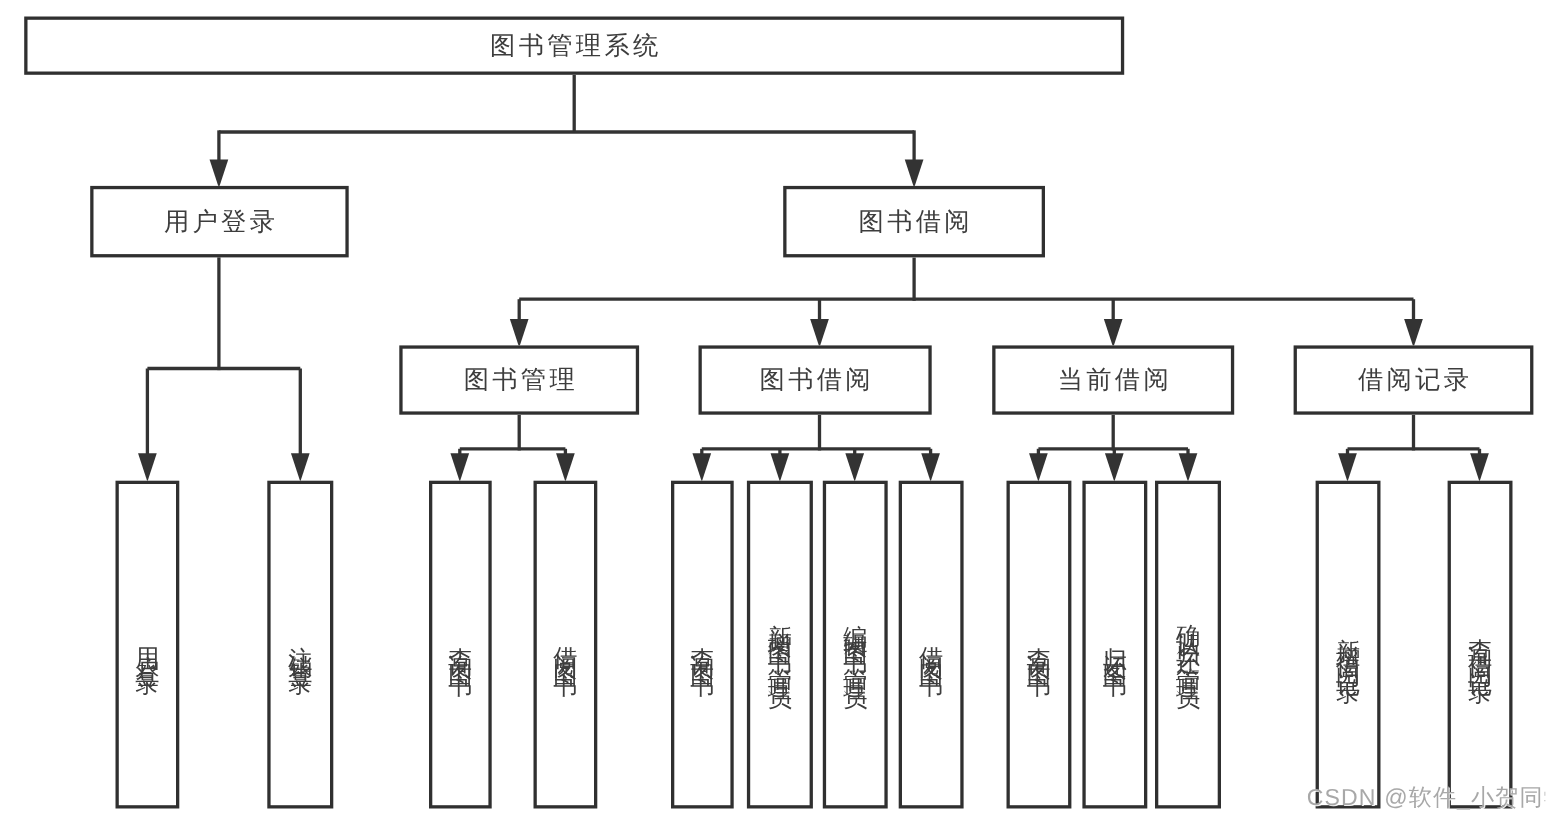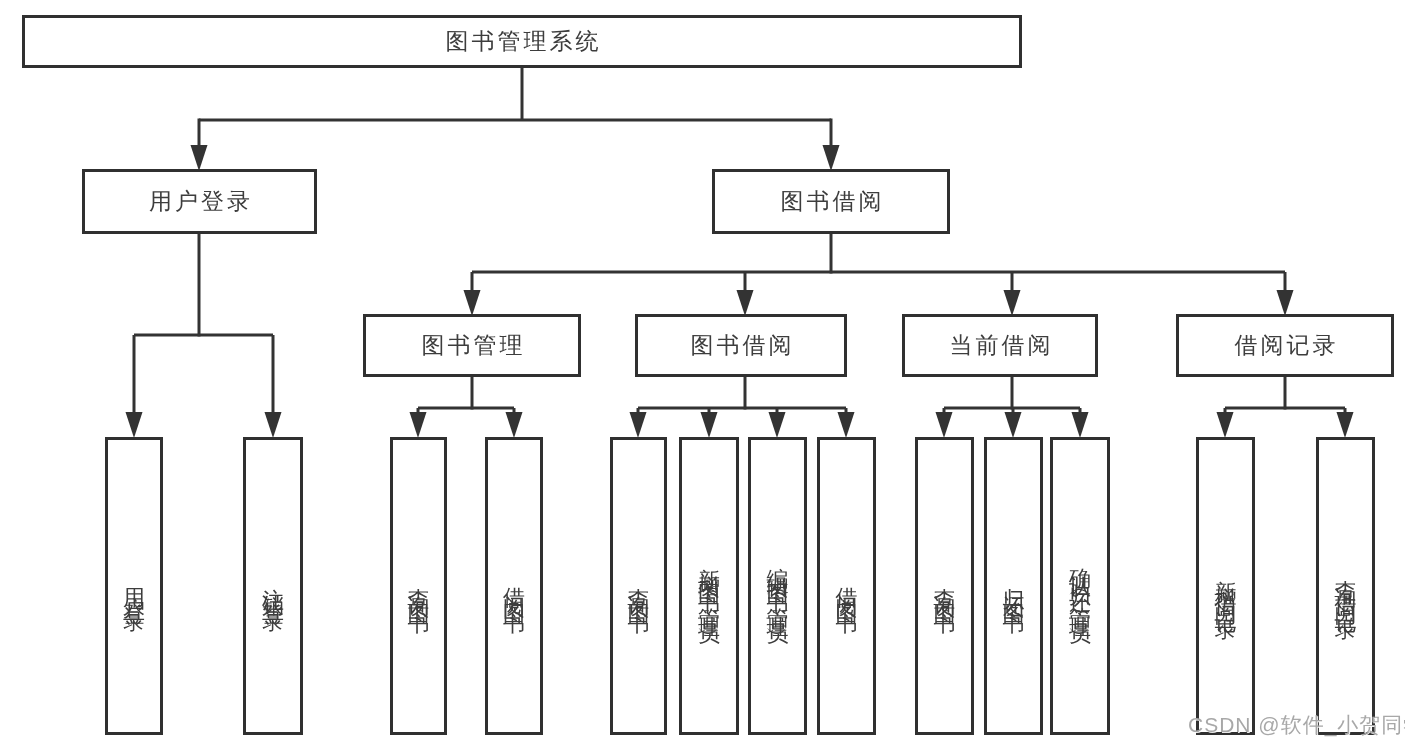--- a/index.html
+++ b/index.html
@@ -144,21 +144,21 @@
   <div class="node" style="left:712px; top:169px; width:238px; height:65px;">
     <span class="h-label">图书借阅</span>
   </div>
 
   <div class="node" style="left:363px; top:314px; width:218px; height:63px;">
     <span class="h-label">图书管理</span>
   </div>
   <div class="node" style="left:635px; top:314px; width:212px; height:63px;">
     <span class="h-label">图书借阅</span>
   </div>
-  <div class="node" style="left:902px; top:314px; width:196px; height:63px;">
+  <div class="node" style="left:902px; top:314px; width:220px; height:63px;">
     <span class="h-label">当前借阅</span>
   </div>
   <div class="node" style="left:1176px; top:314px; width:218px; height:63px;">
     <span class="h-label">借阅记录</span>
   </div>
 
   <div class="node" style="left:105px; top:437px; width:58px; height:298px;">
     <span class="v-label">用户登录</span>
   </div>
   <div class="node" style="left:243px; top:437px; width:60px; height:298px;">

